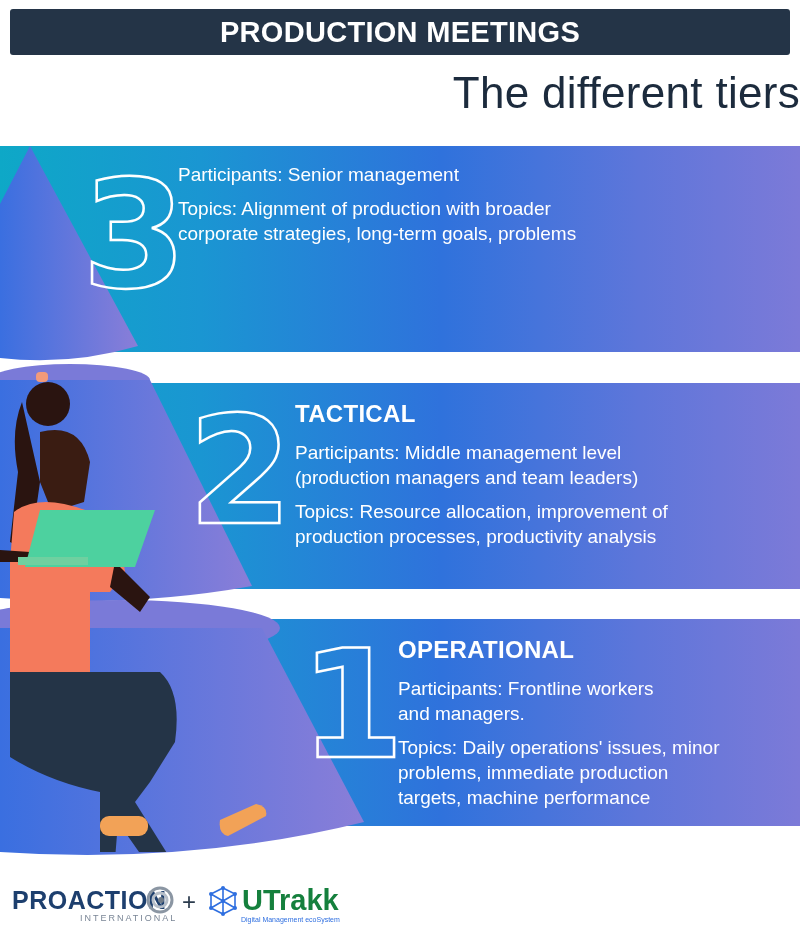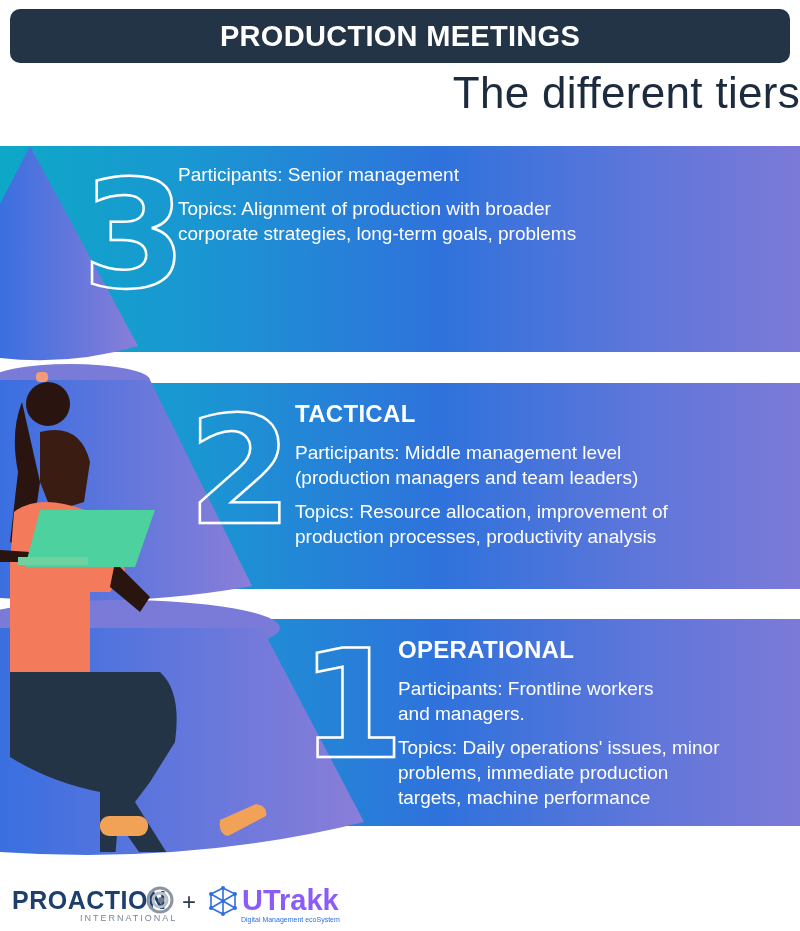--- a/index.html
+++ b/index.html
@@ -1,21 +1,21 @@
 <!DOCTYPE html>
 <html><head>
 <meta charset="utf-8">
 <style>
   * { box-sizing: border-box; margin: 0; padding: 0; }
   html, body { width: 800px; height: 931px; background: #ffffff; overflow: hidden; }
   body { position: relative; font-family: "Liberation Sans", "DejaVu Sans", sans-serif; color: #1f2d3d; }
 
   .header-bar {
-    position: absolute; left: 10px; top: 9px; width: 780px; height: 54px;
-    background: #243447; border-radius: 10px;
+    position: absolute; left: 10px; top: 9px; width: 780px; height: 46px;
+    background: #243447; border-radius: 3px;
     display: flex; align-items: center; justify-content: center;
   }
   .header-bar span {
     color: #ffffff; font-weight: bold; font-size: 29px; letter-spacing: 0.3px;
   }
   .subtitle {
     position: absolute; left: 0; top: 68px; width: 800px; text-align: right;
     font-size: 44px; color: #1c2b3d; font-weight: normal; letter-spacing: 0.3px;
   }
 
@@ -44,21 +44,21 @@
   .footer { position: absolute; left: 0; top: 880px; width: 704px; height: 50px; }
   .proaction {
     position: absolute; left: 12px; top: 6px; color: #1d3f6e;
     font-size: 25px; font-weight: bold; letter-spacing: 0.5px;
   }
   .proaction-sub {
     position: absolute; left: 52px; top: 33px; color: #7a8696; font-size: 9px; letter-spacing: 2px; margin-left: 28px;
   }
   .plus { position: absolute; left: 182px; top: 8px; font-size: 24px; color: #2b3b4d; }
   .utrakk {
-    position: absolute; left: 242px; top: 4px; font-size: 29px; font-weight: bold; color: #8b5cf6;
+    position: absolute; left: 242px; top: 4px; font-size: 29px; font-weight: bold; color: #15803d;
   }
   .utrakk-sub {
     position: absolute; left: 241px; top: 36px; font-size: 7px; color: #2f6fe0;
   }
 </style>
 </head>
 <body>
 
 <div class="header-bar">
   <span>PRODUCTION MEETINGS</span>

